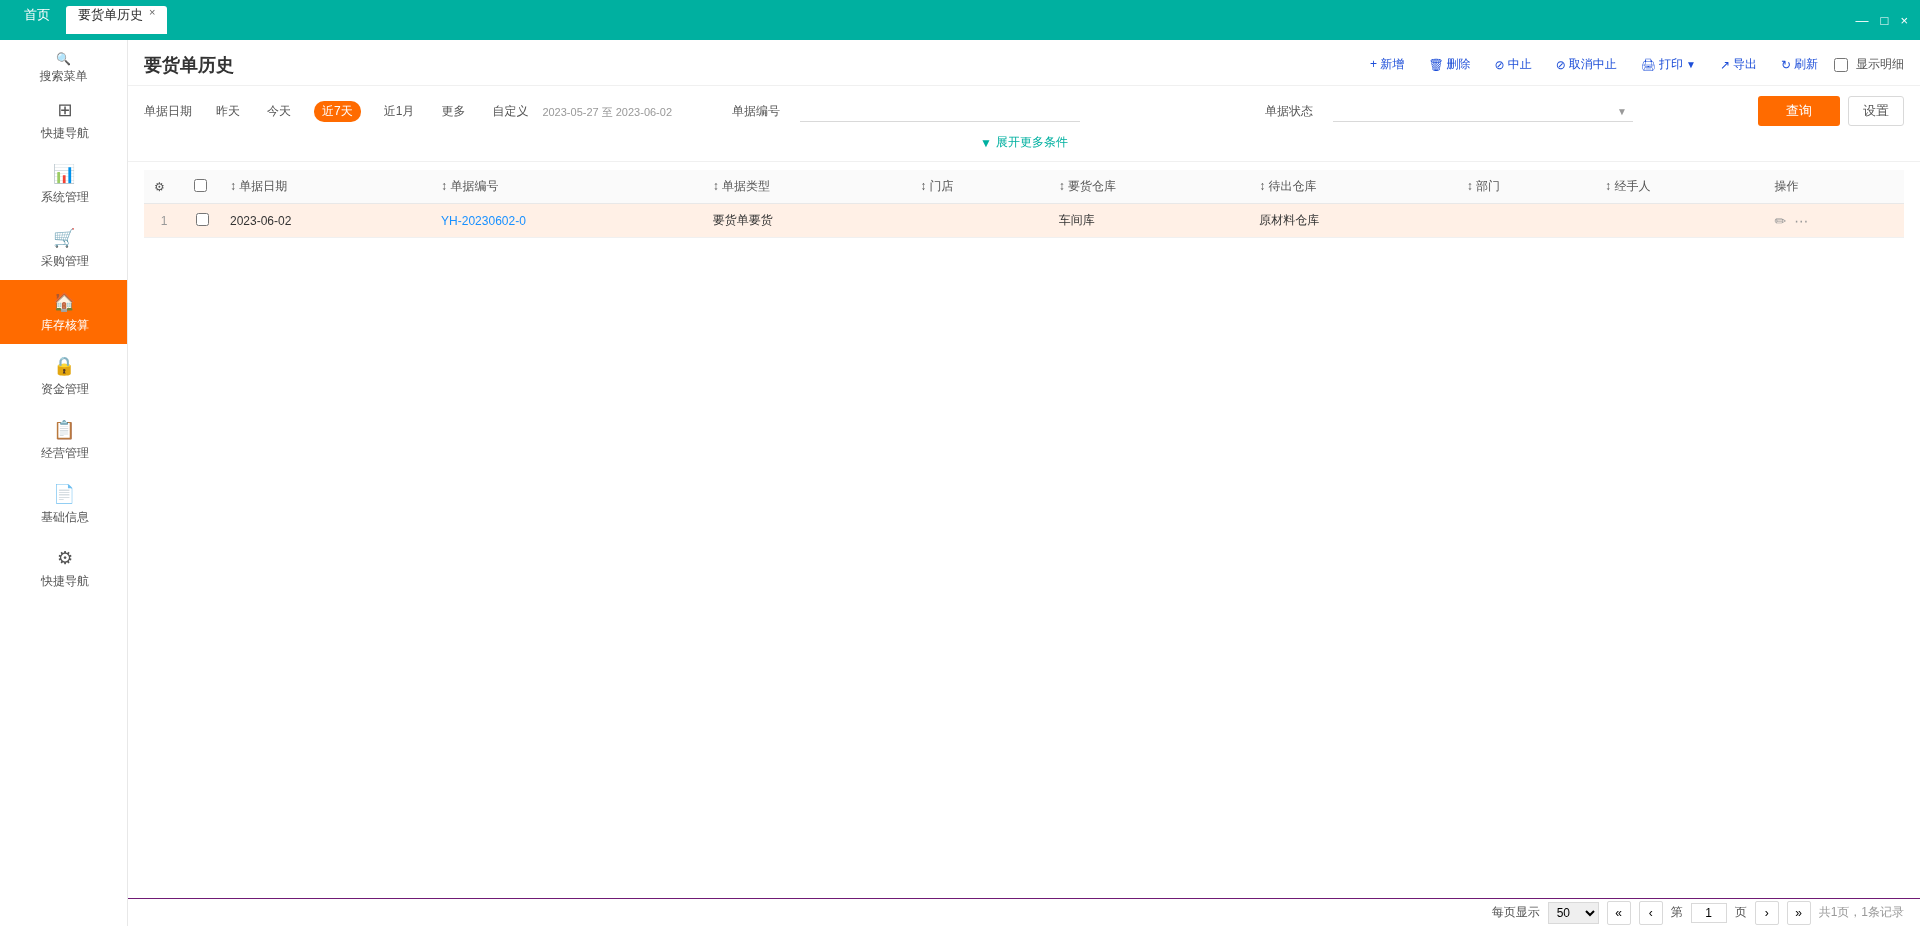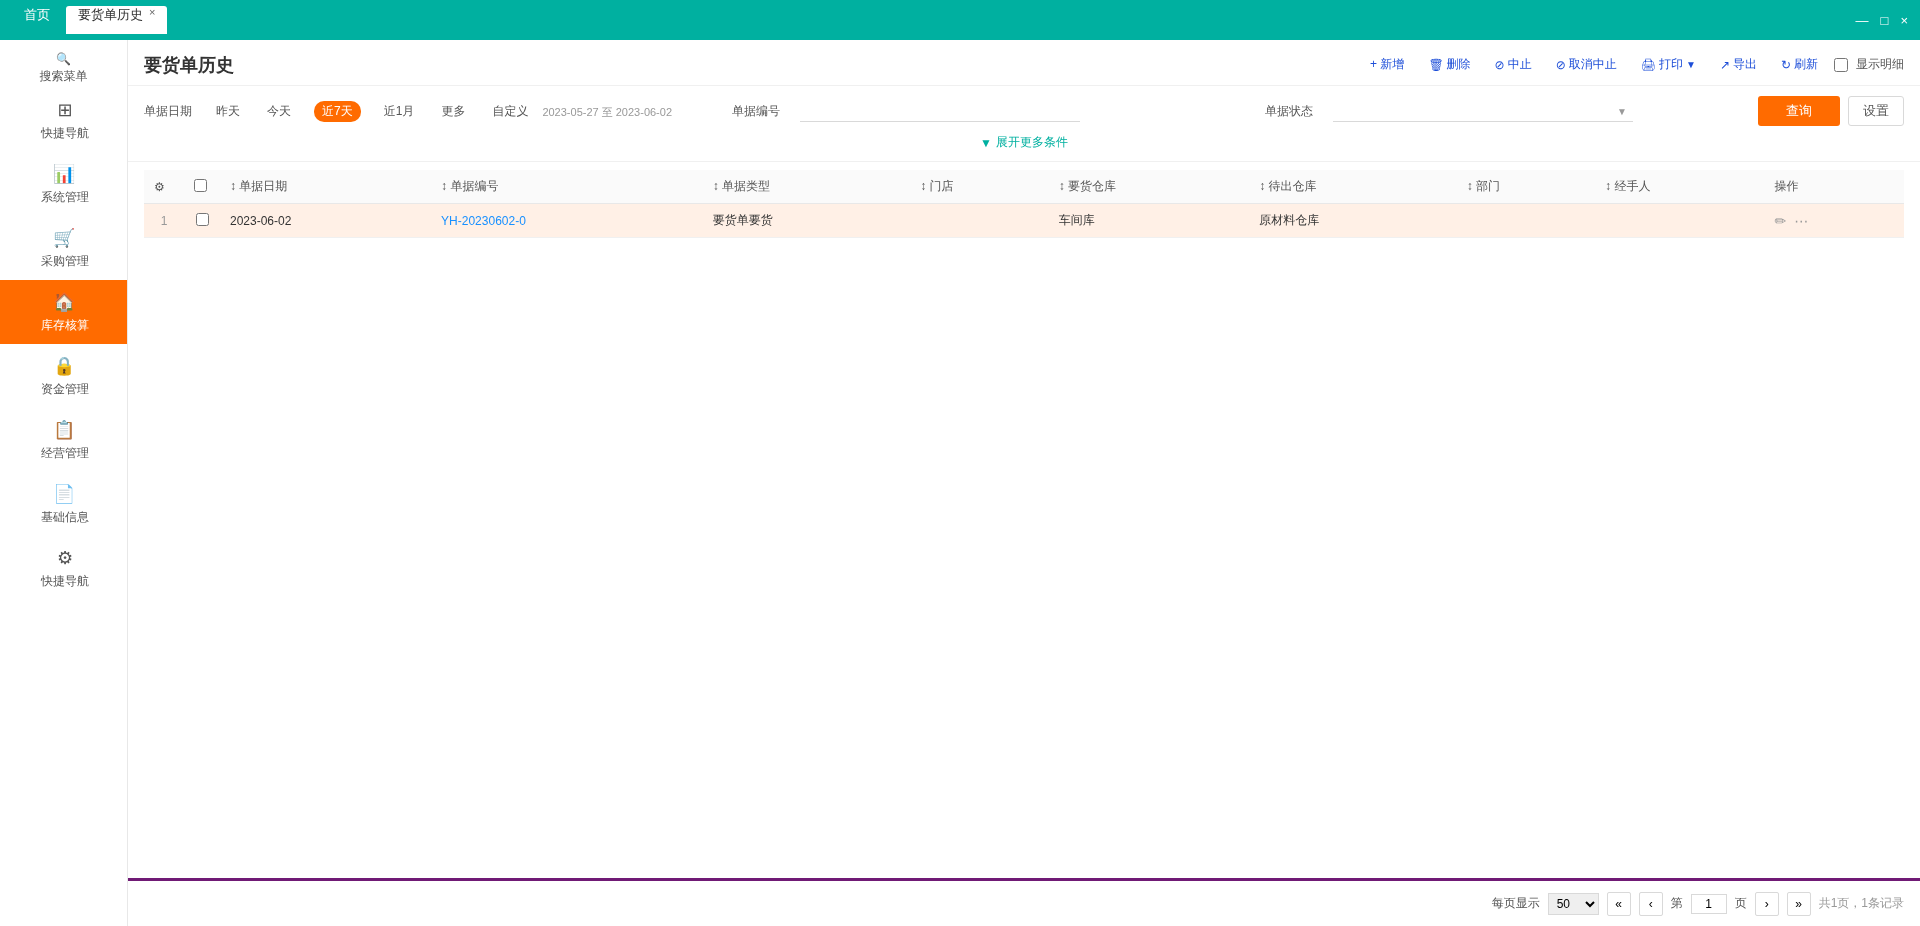--- a/index.html
+++ b/index.html
@@ -64,21 +64,21 @@
     .row-num { color: #999; text-align: center; }
     .checkbox-cell { text-align: center; }
     .doc-link { color: #1890ff; cursor: pointer; text-decoration: none; }
     .op-icons { display: flex; gap: 8px; }
     .op-icon { color: #999; cursor: pointer; font-size: 14px; }
 
     
     .footer-summary { padding: 8px 16px; background: #fffaf5; border-top: 1px solid #f0f0f0; font-size: 12px; color: #555; flex-shrink: 0; }
 
     
-    .pagination { height: 48px; display: flex; align-items: center; justify-content: flex-end; padding: 0 16px; border-top: 3px solid #701a75; gap: 8px; font-size: 12px; color: #555; flex-shrink: 0; }
+    .pagination { height: 28px; display: flex; align-items: center; justify-content: flex-end; padding: 0 16px; border-top: 1px solid #701a75; gap: 8px; font-size: 12px; color: #555; flex-shrink: 0; }
     .page-size-select { border: 1px solid #d9d9d9; padding: 2px 4px; font-size: 12px; }
     .page-btn { width: 24px; height: 24px; display: flex; align-items: center; justify-content: center; border: 1px solid #d9d9d9; border-radius: 2px; cursor: pointer; background: white; font-size: 12px; }
     .page-input { width: 36px; border: 1px solid #d9d9d9; text-align: center; padding: 2px; font-size: 12px; }
     .page-info { color: #999; }
   </style>
 </head>
 <body>
 
 <div class="top-bar">
   <div class="top-bar-tabs">

